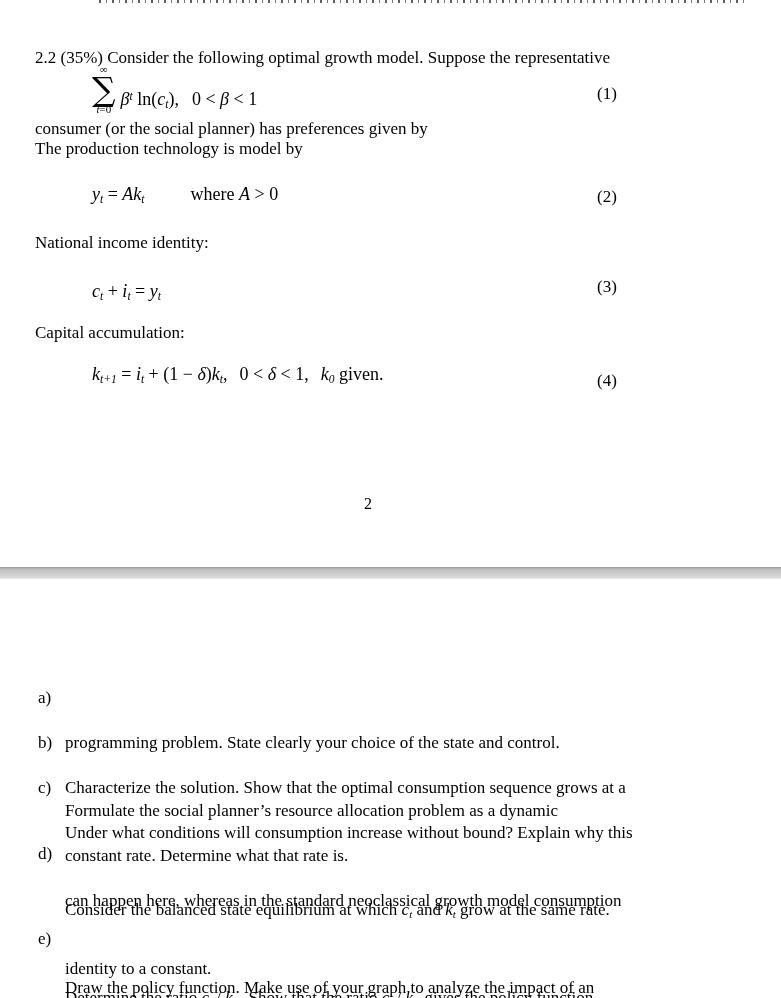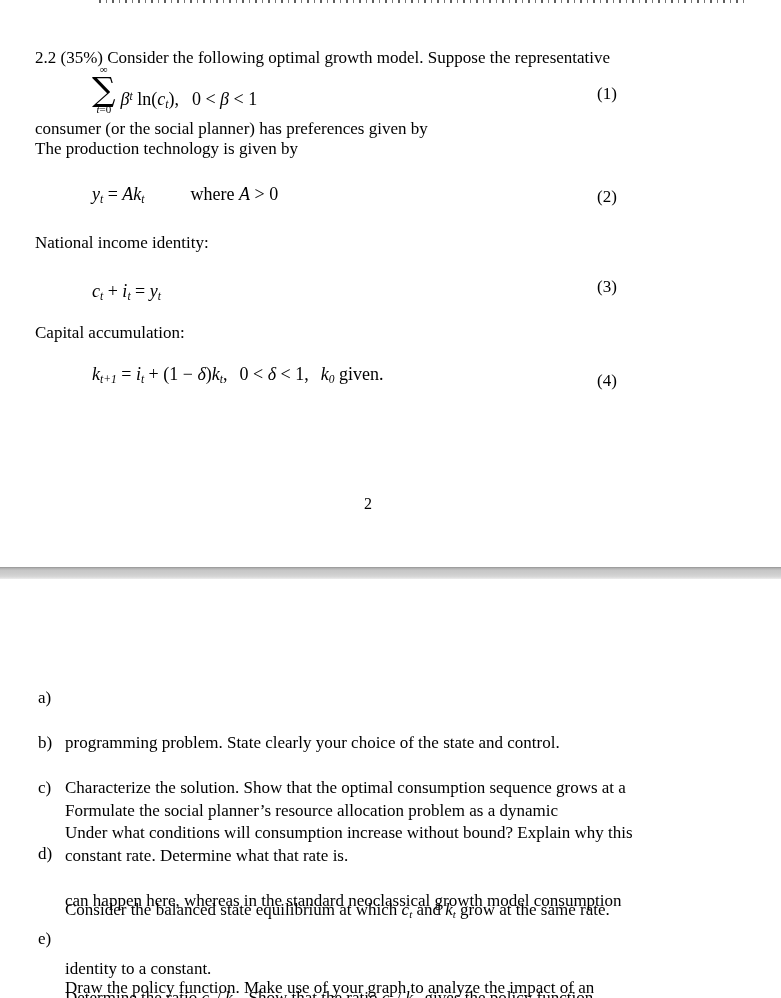--- a/index.html
+++ b/index.html
@@ -58,21 +58,21 @@
     <div class="abs eqrow eq1wrap" style="left:92px;top:61px;">
       <span class="sigcol">
         <span class="siglim">∞</span>
         <span class="sigma">∑</span>
         <span class="siglim"><span class="it">t</span><span>=0</span></span>
       </span>
       <span class="eq1body"><span class="it">β</span><span class="sp">t</span><span> ln(</span><span class="it">c</span><span class="sb">t</span><span>),</span><span class="gp" style="width: 13px;"></span><span>0 &lt; </span><span class="it">β</span><span> &lt; 1</span></span>
     </div>
     <span class="abs eqnum" style="left:597px;top:84px;">(1)</span>
 
-    <div class="abs txt" style="left:35px;top:137px;">The production technology is given by</div>
+    <div class="abs txt" style="left:35px;top:137px;">The production technology is model by</div>
 
     <div class="abs eqrow" style="left:92px;top:182px;"><span class="it">y</span><span class="sb">t</span><span> = </span><span class="it">Ak</span><span class="sb">t</span><span class="gp" style="width: 46px;"></span><span>where </span><span class="it">A</span><span> &gt; 0</span></div>
     <span class="abs eqnum" style="left:597px;top:187px;">(2)</span>
 
     <div class="abs txt" style="left:35px;top:231px;text-align:right;">National income identity:</div>
 
     <div class="abs eqrow" style="left:92px;top:279px;"><span class="it">c</span><span class="sb">t</span><span> + </span><span class="it">i</span><span class="sb">t</span><span> = </span><span class="it">y</span><span class="sb">t</span></div>
     <span class="abs eqnum" style="left:597px;top:277px;">(3)</span>
 
     <div class="abs txt" style="left:35px;top:321px;">Capital accumulation:</div>

